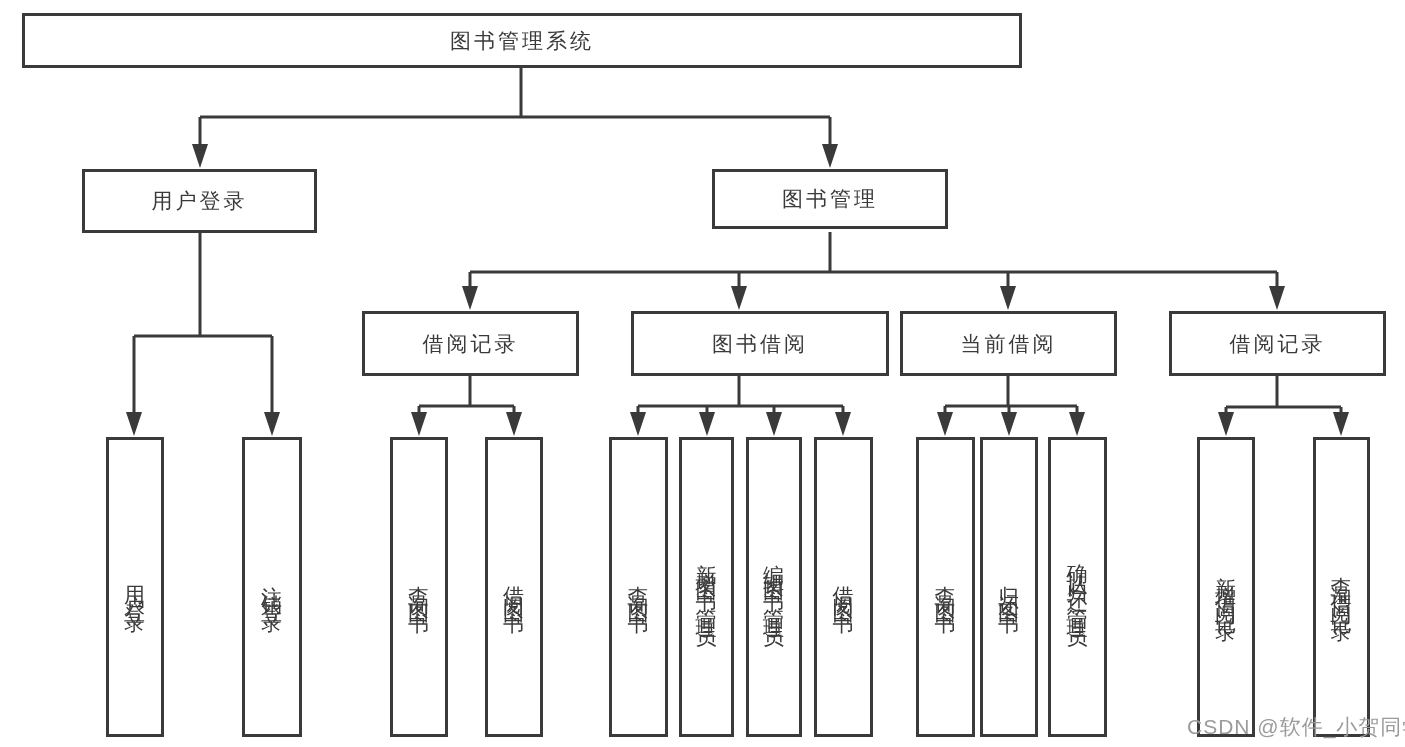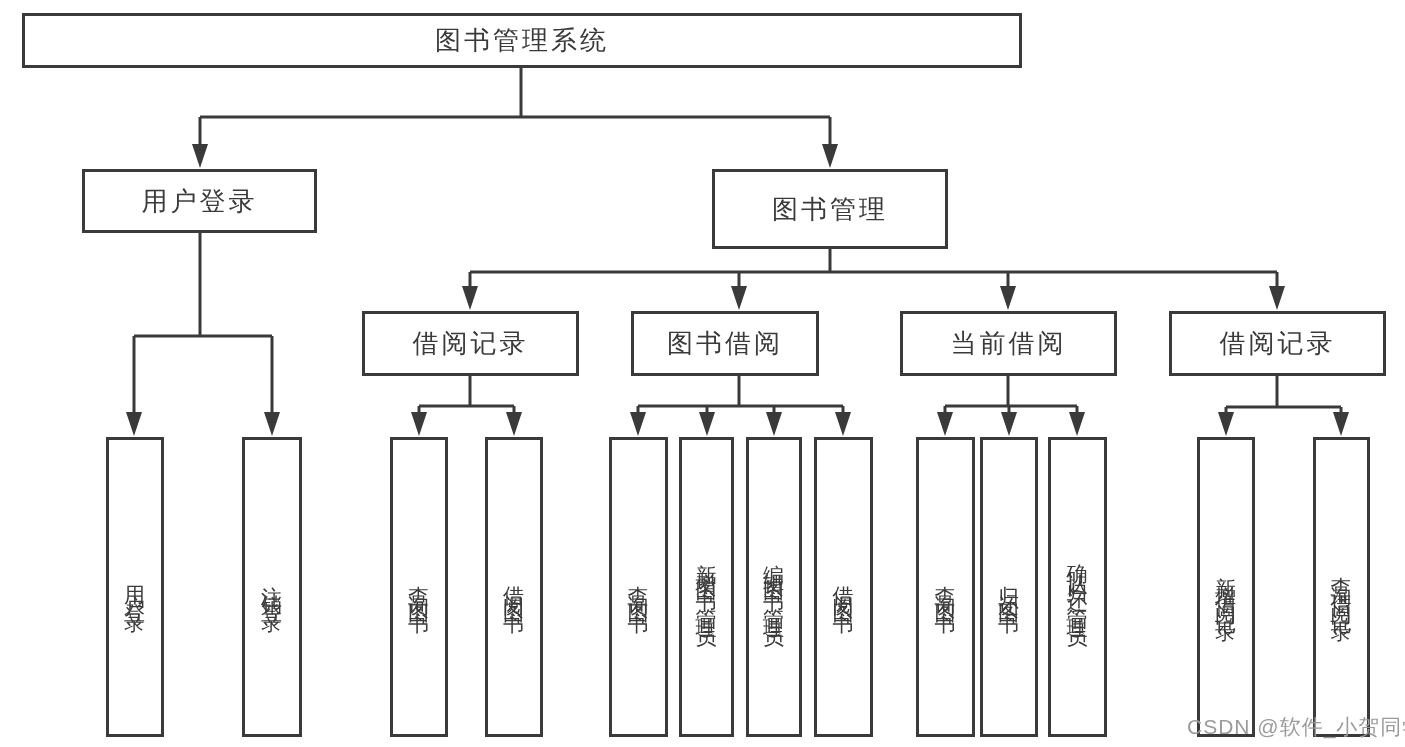--- a/index.html
+++ b/index.html
@@ -12,21 +12,21 @@
   html,body{margin:0;padding:0;}
   body{background:var(--background);font-family:"Liberation Sans",sans-serif;}
   .stage{position:relative;width:1405px;height:747px;background:var(--background);overflow:hidden;}
   .connectors{position:absolute;left:0;top:0;}
   .box{
     position:absolute;box-sizing:border-box;
     border:3px solid var(--line);background:var(--box-bg);
     display:flex;align-items:center;justify-content:center;
     color:var(--text);
   }
-  .h-label{font-size:26px;letter-spacing:3px;white-space:nowrap;}
+  .h-label{font-size:21px;letter-spacing:3px;white-space:nowrap;}
   .v-label{
     writing-mode:vertical-rl;text-orientation:mixed;
     font-size:21px;letter-spacing:9px;line-height:1.1;white-space:nowrap;
   }
   .watermark{
     position:absolute;left:1187px;top:713px;
     font-size:21px;letter-spacing:1px;color:var(--watermark);
     white-space:nowrap;z-index:5;
   }
 </style>
@@ -75,28 +75,28 @@
     </g>
   </svg>
 
   <div class="box" style="left:22px;top:13px;width:1000px;height:55px;">
     <span class="h-label">图书管理系统</span>
   </div>
 
   <div class="box" style="left:82px;top:169px;width:235px;height:64px;">
     <span class="h-label">用户登录</span>
   </div>
-  <div class="box" style="left:712px;top:169px;width:236px;height:80px;">
+  <div class="box" style="left:712px;top:169px;width:236px;height:60px;">
     <span class="h-label">图书管理</span>
   </div>
 
   <div class="box" style="left:362px;top:311px;width:217px;height:65px;">
     <span class="h-label">借阅记录</span>
   </div>
-  <div class="box" style="left:631px;top:311px;width:188px;height:65px;text-align:center;">
+  <div class="box" style="left:631px;top:311px;width:258px;height:65px;text-align:center;">
     <span class="h-label">图书借阅</span>
   </div>
   <div class="box" style="left:1169px;top:311px;width:217px;height:65px;">
     <span class="h-label">借阅记录</span>
   </div>
   <div class="box" style="left:900px;top:311px;width:217px;height:65px;">
     <span class="h-label">当前借阅</span>
   </div>
 
   <div class="box" style="left:106px;top:437px;width:58px;height:300px;">

